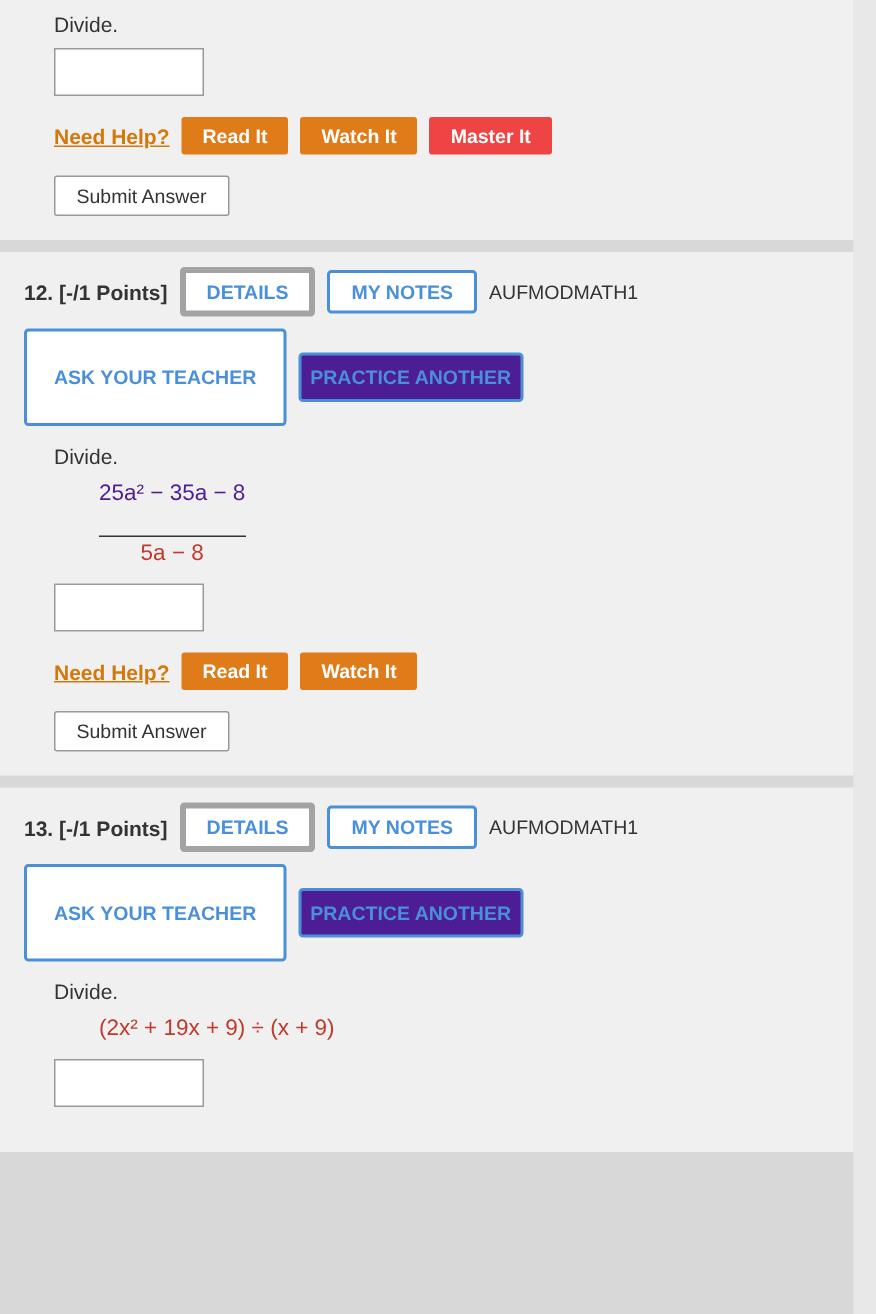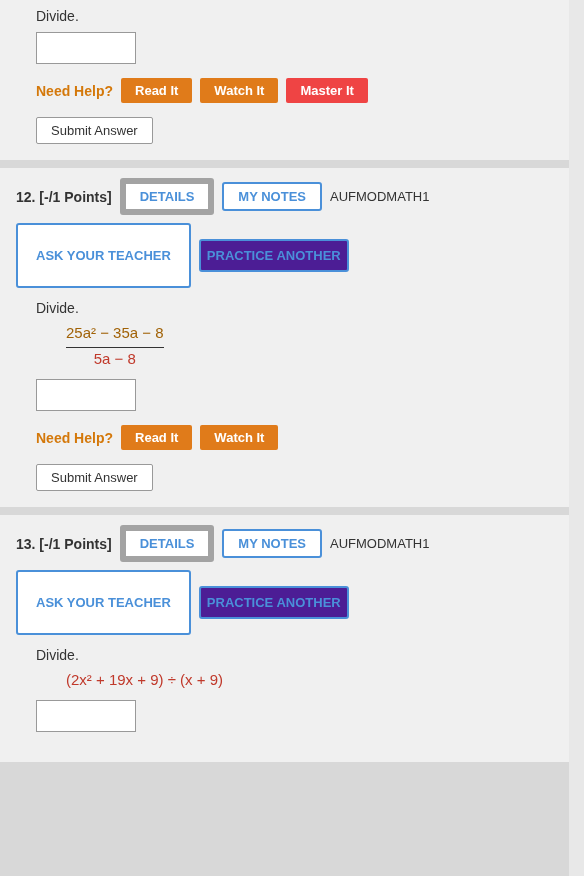--- a/index.html
+++ b/index.html
@@ -29,21 +29,21 @@
       margin-bottom: 8px;
       flex-wrap: wrap;
     }
     .problem-number {
       font-weight: bold;
       font-size: 14px;
       min-width: 90px;
     }
     .btn-details {
       background: white;
-      border: 6px solid #a3a3a3;
+      border: 4px solid #a3a3a3;
       color: #4a90d9;
       padding: 5px 14px;
       font-weight: bold;
       font-size: 13px;
       cursor: pointer;
       border-radius: 3px;
     }
     .btn-mynotes {
       background: white;
       border: 2px solid #4a90d9;
@@ -100,24 +100,24 @@
     }
     .fraction-container {
       display: flex;
       flex-direction: column;
       align-items: center;
       display: inline-flex;
       margin-left: 30px;
       margin-bottom: 12px;
     }
     .fraction-numerator {
-      color: #a16207;
+      color: #4c1d95;
       font-size: 15px;
       border-bottom: 1px solid #333;
-      padding-bottom: 6px;
+      padding-bottom: 20px;
       margin-bottom: 2px;
       width: 100%;
       text-align: center;
     }
     .fraction-denominator {
       color: #c0392b;
       font-size: 15px;
       text-align: center;
     }
     .answer-box {
@@ -131,20 +131,21 @@
     .need-help-row {
       display: flex;
       align-items: center;
       gap: 8px;
       margin-bottom: 14px;
     }
     .need-help-label {
       color: #d4780a;
       font-weight: bold;
       font-size: 14px;
+      text-decoration: underline;
     }
     .btn-read-it {
       background: #e07b1a;
       border: none;
       color: white;
       padding: 5px 14px;
       font-size: 13px;
       font-weight: bold;
       cursor: pointer;
       border-radius: 2px;

